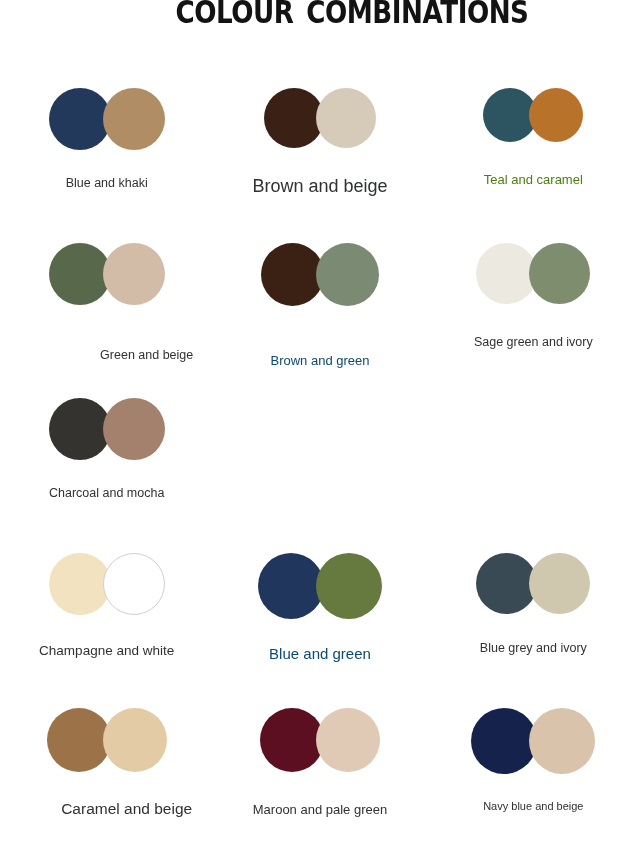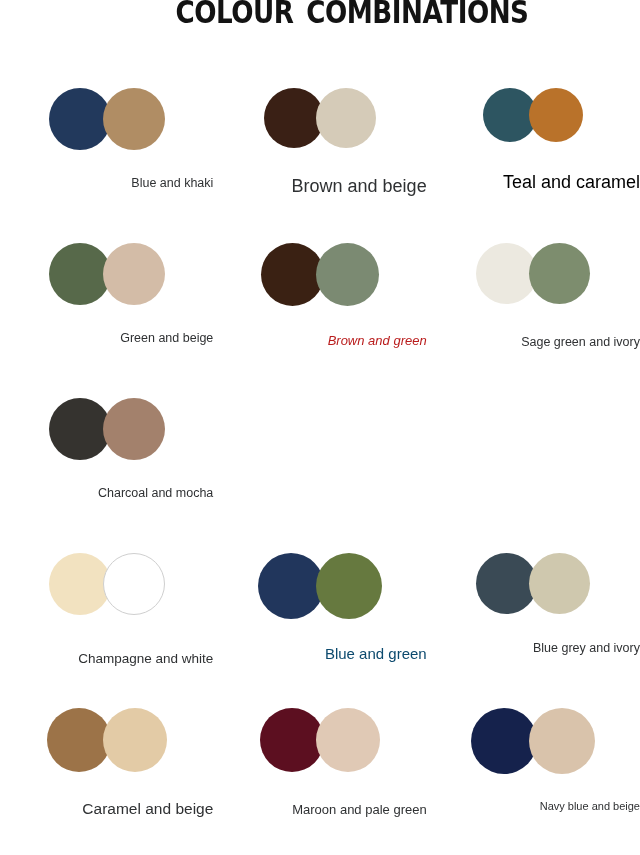--- a/index.html
+++ b/index.html
@@ -75,21 +75,21 @@
     top: 0;
     border-radius: 50%;
   }
   .dot-left  { left: 0; z-index: 1; }
   .dot-right { z-index: 2; }
 
   .caption {
     position: absolute;
     left: 0;
     width: 100%;
-    text-align: right;
+    text-align: center;
     color: #2f3133;
     font-family: "Liberation Sans", sans-serif;
     white-space: nowrap;
   }
 </style>
 </head>
 <body>
 
 <div class="title-wrap">
   <div class="title">Colour Combinations</div>
@@ -115,41 +115,41 @@
         </div>
         <div class="caption" style="font-size: 18px; top: 88px; color: rgb(47, 49, 51);">Brown and beige</div>
       </div>
       <div class="cell">
         <div class="swatches">
           <div class="pair" style="width: 100px; height: 54px;">
             <div class="dot dot-left" style="width: 54px; height: 54px; background: rgb(45, 85, 97);"></div>
             <div class="dot dot-right" style="width: 54px; height: 54px; background: rgb(185, 114, 42); left: 46px;"></div>
           </div>
         </div>
-        <div class="caption" style="font-size: 18px; top: 84px; color: #000000;">Teal and caramel</div>
+        <div class="caption" style="font-size: 13px; top: 84px; color: #4d7c0f;">Teal and caramel</div>
       </div>
     </div>
     <div class="row">
       <div class="cell">
         <div class="swatches">
           <div class="pair" style="width: 116px; height: 62px;">
             <div class="dot dot-left" style="width: 62px; height: 62px; background: rgb(87, 105, 74);"></div>
             <div class="dot dot-right" style="width: 62px; height: 62px; background: rgb(211, 188, 167); left: 54px;"></div>
           </div>
         </div>
-        <div class="caption" style="font-size: 12.5px; top: 88px; color: rgb(47, 49, 51);">Green and beige</div>
+        <div class="caption" style="font-size: 12.5px; top: 105px; color: rgb(47, 49, 51); margin-left: 40px;">Green and beige</div>
       </div>
       <div class="cell">
         <div class="swatches">
           <div class="pair" style="width: 118px; height: 63px;">
             <div class="dot dot-left" style="width: 63px; height: 63px; background: rgb(58, 33, 19);"></div>
             <div class="dot dot-right" style="width: 63px; height: 63px; background: rgb(123, 138, 114); left: 55px;"></div>
           </div>
         </div>
-        <div class="caption" style="font-size: 13px; top: 90px; color: #b91c1c; font-style: italic;">Brown and green</div>
+        <div class="caption" style="font-size: 13px; top: 110px; color: #0c4a6e;">Brown and green</div>
       </div>
       <div class="cell">
         <div class="swatches">
           <div class="pair" style="width: 114px; height: 61px;">
             <div class="dot dot-left" style="width: 61px; height: 61px; background: rgb(236, 233, 224);"></div>
             <div class="dot dot-right" style="width: 61px; height: 61px; background: rgb(125, 141, 110); left: 53px;"></div>
           </div>
         </div>
         <div class="caption" style="font-size: 12.5px; top: 92px; color: rgb(47, 49, 51);">Sage green and ivory</div>
       </div>
@@ -166,21 +166,21 @@
       </div>
     </div>
     <div class="row">
       <div class="cell">
         <div class="swatches">
           <div class="pair" style="width: 116px; height: 62px;">
             <div class="dot dot-left" style="width: 62px; height: 62px; background: rgb(242, 226, 192);"></div>
             <div class="dot dot-right" style="width: 62px; height: 62px; background: rgb(255, 255, 255); left: 54px; box-sizing: border-box; border: 1px solid rgb(207, 207, 207);"></div>
           </div>
         </div>
-        <div class="caption" style="font-size: 13.5px; top: 98px; color: rgb(47, 49, 51);">Champagne and white</div>
+        <div class="caption" style="font-size: 13.5px; top: 90px; color: rgb(47, 49, 51);">Champagne and white</div>
       </div>
       <div class="cell">
         <div class="swatches">
           <div class="pair" style="width: 124px; height: 66px;">
             <div class="dot dot-left" style="width: 66px; height: 66px; background: rgb(33, 54, 92);"></div>
             <div class="dot dot-right" style="width: 66px; height: 66px; background: rgb(102, 121, 63); left: 58px;"></div>
           </div>
         </div>
         <div class="caption" style="font-size: 15px; top: 92px; color: #0c4a6e;">Blue and green</div>
       </div>
@@ -195,21 +195,21 @@
       </div>
     </div>
     <div class="row">
       <div class="cell">
         <div class="swatches">
           <div class="pair" style="width: 120px; height: 64px;">
             <div class="dot dot-left" style="width: 64px; height: 64px; background: rgb(156, 115, 72);"></div>
             <div class="dot dot-right" style="width: 64px; height: 64px; background: rgb(227, 203, 166); left: 56px;"></div>
           </div>
         </div>
-        <div class="caption" style="font-size: 15.5px; top: 92px; color: rgb(47, 49, 51);">Caramel and beige</div>
+        <div class="caption" style="font-size: 15.5px; top: 92px; color: rgb(47, 49, 51); margin-left: 20px;">Caramel and beige</div>
       </div>
       <div class="cell">
         <div class="swatches">
           <div class="pair" style="width: 120px; height: 64px;">
             <div class="dot dot-left" style="width: 64px; height: 64px; background: rgb(92, 15, 32);"></div>
             <div class="dot dot-right" style="width: 64px; height: 64px; background: rgb(224, 201, 181); left: 56px;"></div>
           </div>
         </div>
         <div class="caption" style="font-size: 13px; top: 94px; color: rgb(47, 49, 51);">Maroon and pale green</div>
       </div>

